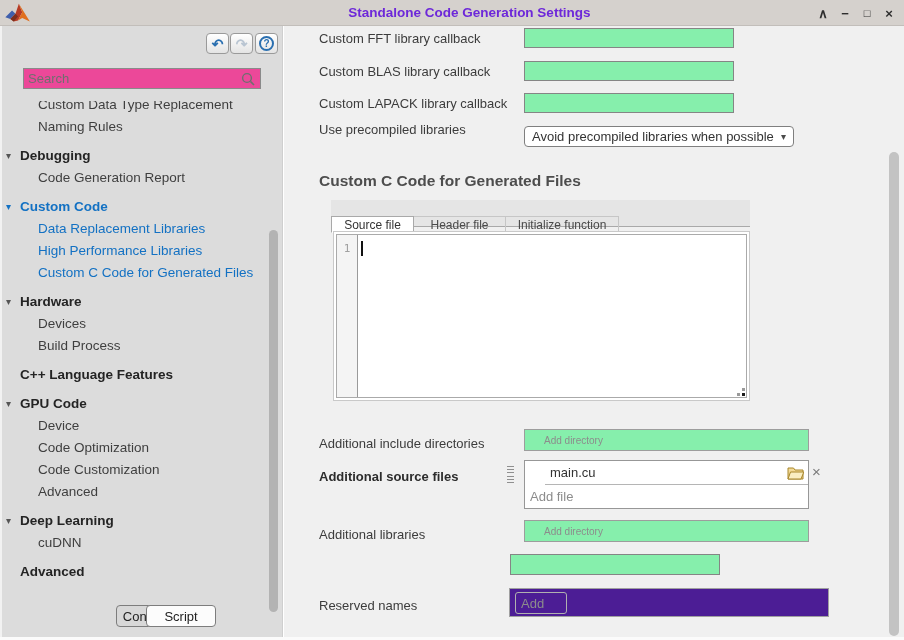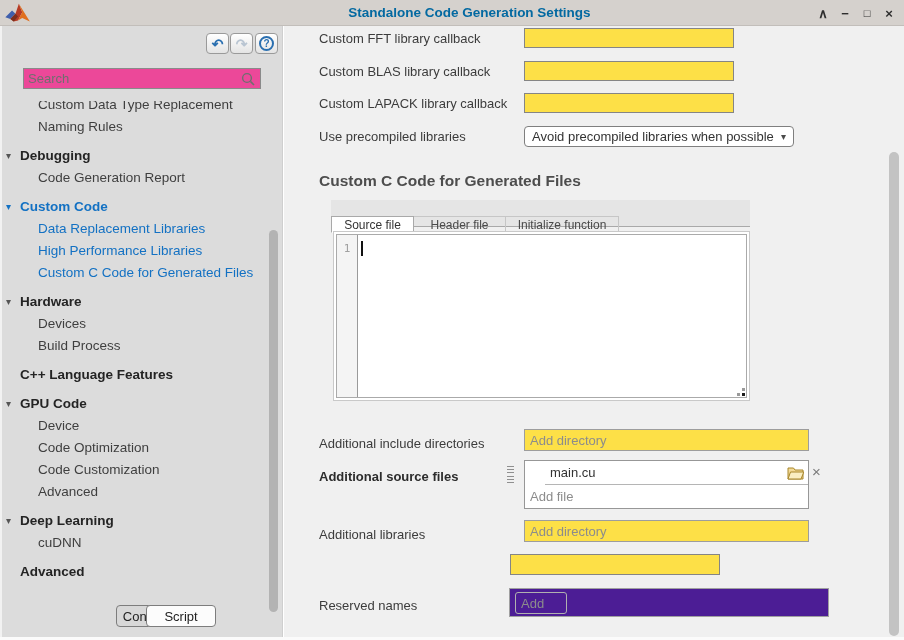--- a/index.html
+++ b/index.html
@@ -12,21 +12,21 @@
 
   
   .titlebar {
     position:absolute; left:0; top:0; width:904px; height:26px;
     background:#d5d1cd; border-bottom:1px solid #c2beba;
     display:flex; align-items:center;
   }
   .titlebar .logo { position:absolute; left:4px; top:2px; width:28px; height:22px; }
   .titlebar .title {
     position:absolute; left:0; right:0; text-align:center;
-    font-weight:bold; font-size:13.5px; color:#0369a1;padding-left:35px;
+    font-weight:bold; font-size:13.5px; color:#6d28d9;padding-left:35px;
   }
   .win-controls {
     position:absolute; right:4px; top:0; height:26px; display:flex; align-items:center;
   }
   .win-btn {
     width:22px; height:22px; display:flex; align-items:center; justify-content:center;
     font-weight:bold; color:#2e2e2e; font-size:13px; cursor:default;
   }
   .win-btn.maxi { font-size:11px; }
 
@@ -88,22 +88,22 @@
   .side-btn.script { left:146px; background:#fcfcfc; }
 
   
   .main {
     position:absolute; left:284px; top:26px; width:620px; height:611px;
     background:#f0f0f0;
   }
   .row-label { position:absolute; left:35px; color:#3c3c3c; }
   .row-label.bold { font-weight:bold; color:#2c2c2c; }
   .txt {
-    position:absolute; background:#fde047; border:1px solid #858585;
-    font-family:inherit; font-size:13px; color:#333; padding:0 5px; outline:none;
+    position:absolute; background:#86efac; border:1px solid #858585;
+    font-family:inherit; font-size:10px; color:#333; padding:0 19px; outline:none;
   }
   .txt::placeholder { color:#8c8c8c; }
   .txt.soft { border-color:#9d9d9d; }
 
   .dropdown {
     position:absolute; left:240px; top:100px; width:270px; height:21px;
     background:#ffffff; border:1px solid #7f7f7f; border-radius:4px;
     display:flex; align-items:center; padding:0 7px; color:#333; cursor:default;
   }
   .dropdown .caret { margin-left:auto; font-size:10px; color:#4a4a4a; }
@@ -258,21 +258,21 @@
 
   <div class="row-label" style="top:5px">Custom FFT library callback</div>
   <input class="txt" style="left: 240px; top: 2px; width: 210px; height: 20px;" value="">
 
   <div class="row-label" style="top:38px">Custom BLAS library callback</div>
   <input class="txt" style="left: 240px; top: 35px; width: 210px; height: 20px;" value="">
 
   <div class="row-label" style="top:70px">Custom LAPACK library callback</div>
   <input class="txt" style="left: 240px; top: 67px; width: 210px; height: 20px;" value="">
 
-  <div class="row-label" style="top:103px">Use precompiled libraries</div>
+  <div class="row-label" style="top:96px">Use precompiled libraries</div>
   <div class="dropdown">
     <span>Avoid precompiled libraries when possible</span>
     <span class="caret">▾</span>
   </div>
 
   <div class="section-title">Custom C Code for Generated Files</div>
 
   <div class="tabstrip">
     <div class="tab active" style="width:83px">Source file</div>
     <div class="tab" style="width:92px">Header file</div>

